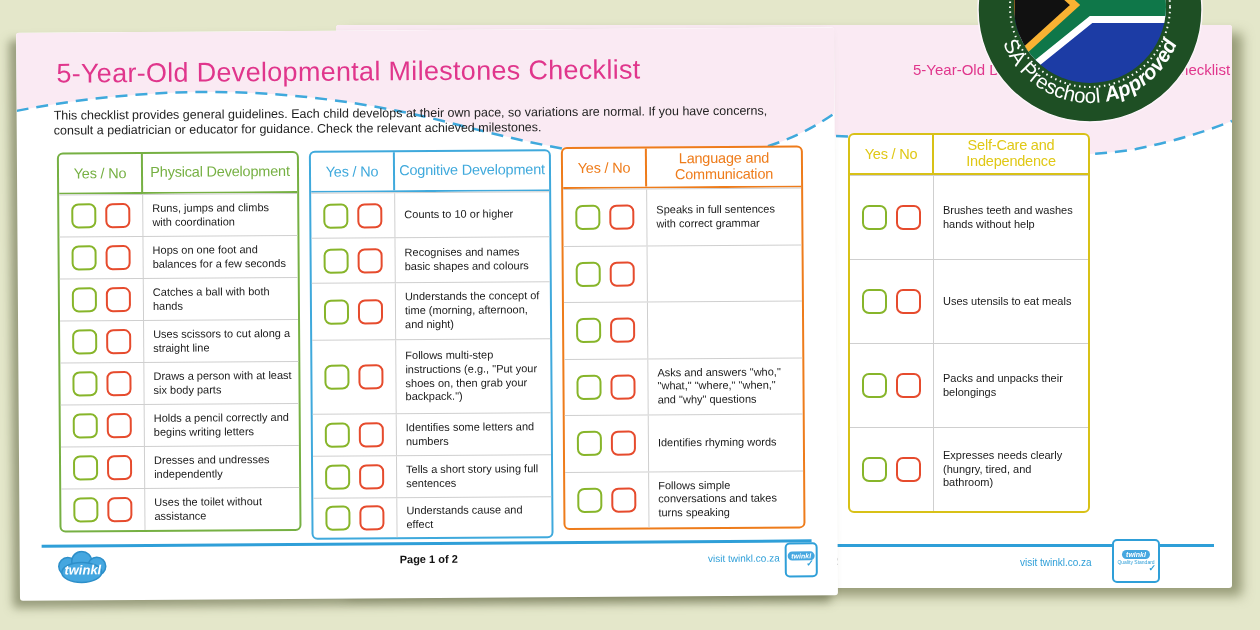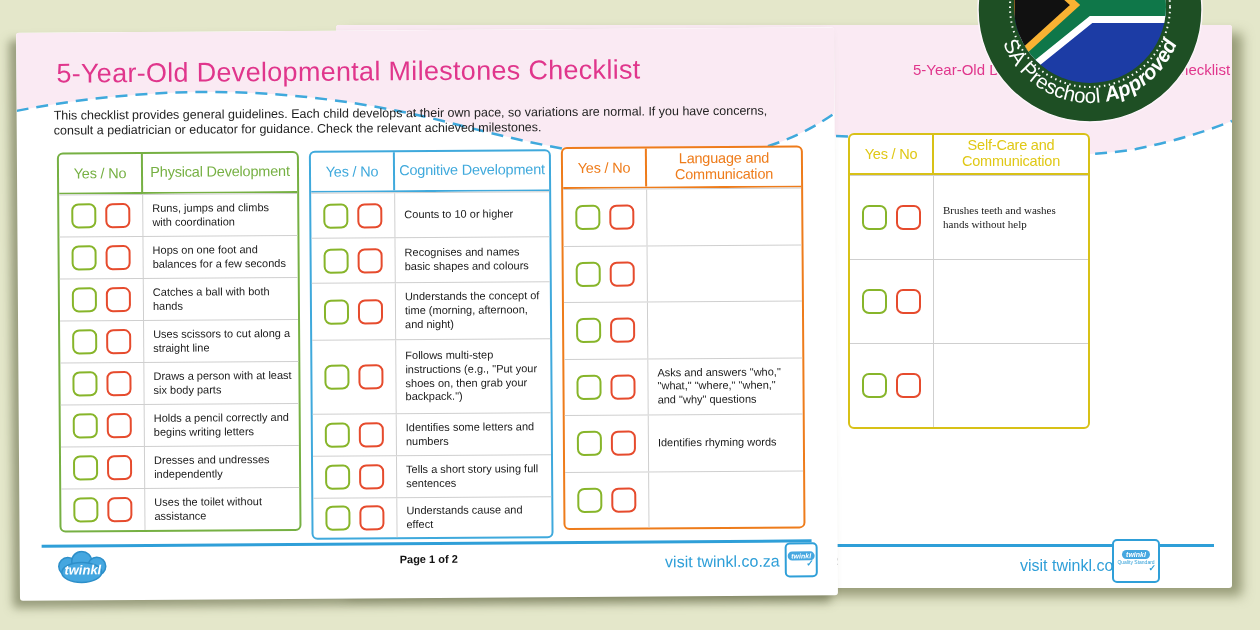--- a/index.html
+++ b/index.html
@@ -55,30 +55,30 @@
   .tbl-blue .row:nth-child(7){ height:40px; }
 
   .tbl-orange { left:544px; top:118px; border:2px solid #ee7c1b; }
   .tbl-orange .thead { border-bottom:2px solid #ee7c1b; color:#ee7c1b; }
   .tbl-orange .th-yes { border-right:2px solid #ee7c1b; }
   .tbl-orange .row { height:56.5px; }
 
   .tbl-yellow { left:512px; top:108px; border:2px solid #d8c117; }
   .tbl-yellow .thead { border-bottom:2px solid #d8c117; color:#e0c816; }
   .tbl-yellow .th-yes { border-right:2px solid #d8c117; }
-  .tbl-yellow .row { height:84px;font-family:Liberation Serif, serif; }
+  .tbl-yellow .row { height:84px; }
 
   
   .foot-line { position:absolute; height:2.5px; background:#2f9fd8; }
   .p1-line { left:22px; top:512px; width:770px; }
   .p2-line { left:16px; top:519px; width:862px; }
   .page-label { position:absolute; font-size:11px; font-weight:bold; color:#111; }
   .p1-pagelabel { left:0; right:0; top:523px; text-align:center; }
   .p2-pagelabel { left:444px; top:530px; }
-  .site-link { position:absolute; font-size:16px; color:#2f9fd8; }
+  .site-link { position:absolute; font-size:10px; color:#2f9fd8; }
   .p1-link { right:58px; top:525px; }
   .p2-link { left:684px; top:532px; }
   .twinkl-logo { position:absolute; left:34px; top:518px; }
   .quality-badge { position:absolute; background:#fff; border:2px solid #2f9fd8; border-radius:5px;
                    display:flex; flex-direction:column; align-items:center; justify-content:center; }
   .p1-qbadge { right:20px; top:515px; width:33px; height:35px; }
   .p2-qbadge { left:776px; top:514px; width:48px; height:44px; }
   .qb-cloud { font-size:7px; font-weight:bold; font-style:italic; color:#fff; background:#45a7e0;
               border-radius:7px; padding:1px 4px; line-height:1; }
   .qb-lines { font-size:5px; color:#2f9fd8; line-height:1.2; text-align:center; }
@@ -95,44 +95,53 @@
   <div class="page page2">
     <svg class="band-svg" viewBox="0 0 896 150" preserveAspectRatio="none">
       <path d="M 0,105 C 180,112 380,104 540,113 C 660,132 740,134 800,124 C 845,115 876,104 896,96 L 896,0 L 0,0 Z" fill="#faeaf3"></path>
       <path d="M 0,105 C 180,112 380,104 540,113 C 660,132 740,134 800,124 C 845,115 876,104 896,96" fill="none" stroke="#3fa9dc" stroke-width="2.5" stroke-dasharray="12 8"></path>
     </svg>
     <div class="title2">5-Year-Old Developmental Milestones Checklist</div>
 
     <div class="table tbl-yellow">
       <div class="thead">
         <div class="th-yes">Yes / No</div>
-        <div class="th-cat">Self-Care and Communication</div>
+        <div class="th-cat">Self-Care and Independence</div>
       </div>
       <div class="tbody">
   <div class="row">
     <div class="cell-check">
       <span class="cb cb-yes"></span>
       <span class="cb cb-no"></span>
     </div>
     <div class="cell-text">Brushes teeth and washes hands without help</div>
   </div>
 
   <div class="row">
     <div class="cell-check">
       <span class="cb cb-yes"></span>
       <span class="cb cb-no"></span>
     </div>
-  </div>
-
-
-  <div class="row">
-    <div class="cell-check">
-      <span class="cb cb-yes"></span>
-      <span class="cb cb-no"></span>
-    </div>
+    <div class="cell-text">Uses utensils to eat meals</div>
+  </div>
+
+  <div class="row">
+    <div class="cell-check">
+      <span class="cb cb-yes"></span>
+      <span class="cb cb-no"></span>
+    </div>
+    <div class="cell-text">Packs and unpacks their belongings</div>
+  </div>
+
+  <div class="row">
+    <div class="cell-check">
+      <span class="cb cb-yes"></span>
+      <span class="cb cb-no"></span>
+    </div>
+    <div class="cell-text">Expresses needs clearly (hungry, tired, and bathroom)</div>
   </div>
 </div>
     </div>
 
     <div class="foot-line p2-line"></div>
     <div class="page-label p2-pagelabel">Page 2 of 2</div>
     <div class="site-link p2-link">visit twinkl.co.za</div>
     <div class="quality-badge p2-qbadge">
       <span class="qb-cloud">twinkl</span>
       <span class="qb-lines">Quality Standard</span>
@@ -292,20 +301,21 @@
       <div class="thead">
         <div class="th-yes">Yes / No</div>
         <div class="th-cat">Language and Communication</div>
       </div>
       <div class="tbody">
   <div class="row">
     <div class="cell-check">
       <span class="cb cb-yes"></span>
       <span class="cb cb-no"></span>
     </div>
+    <div class="cell-text">Speaks in full sentences with correct grammar</div>
   </div>
 
   <div class="row">
     <div class="cell-check">
       <span class="cb cb-yes"></span>
       <span class="cb cb-no"></span>
     </div>
   </div>
 
   <div class="row">
@@ -329,20 +339,21 @@
       <span class="cb cb-no"></span>
     </div>
     <div class="cell-text">Identifies rhyming words</div>
   </div>
 
   <div class="row">
     <div class="cell-check">
       <span class="cb cb-yes"></span>
       <span class="cb cb-no"></span>
     </div>
+    <div class="cell-text">Follows simple conversations and takes turns speaking</div>
   </div>
 </div>
     </div>
 
     <div class="foot-line p1-line"></div>
     <div class="twinkl-logo">
       <svg width="58" height="36" viewBox="0 0 58 36">
         <g stroke="#2d8fc9" stroke-width="1.5" fill="#45a7e0">
           <circle cx="14" cy="16" r="9"></circle>
           <circle cx="28" cy="11" r="10"></circle>

